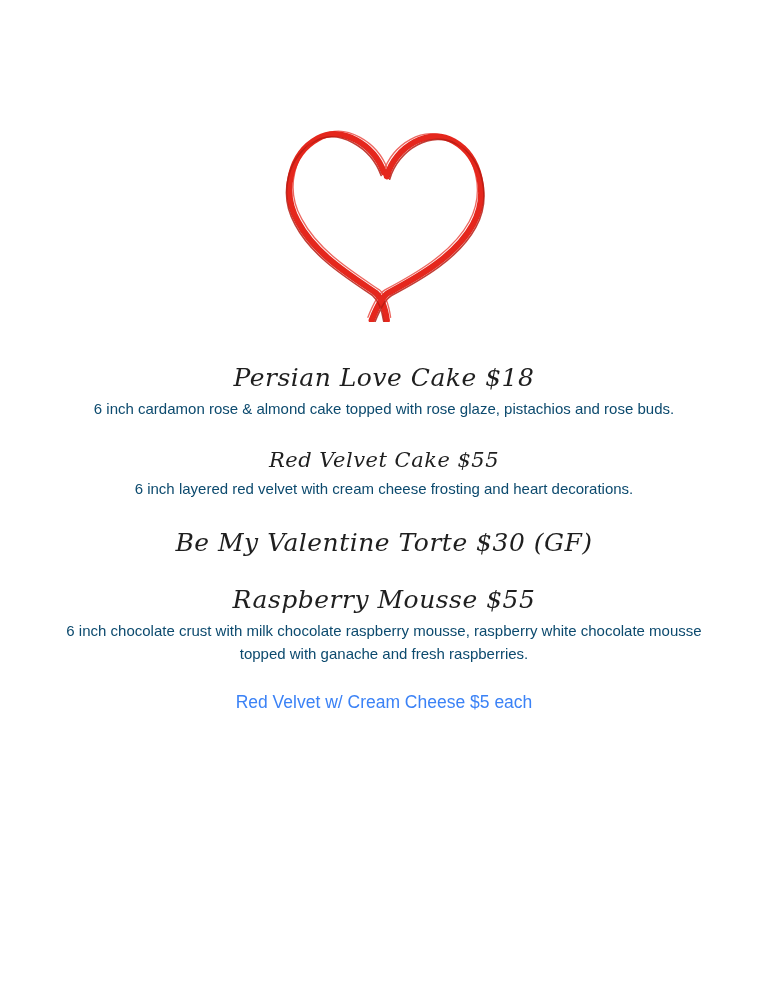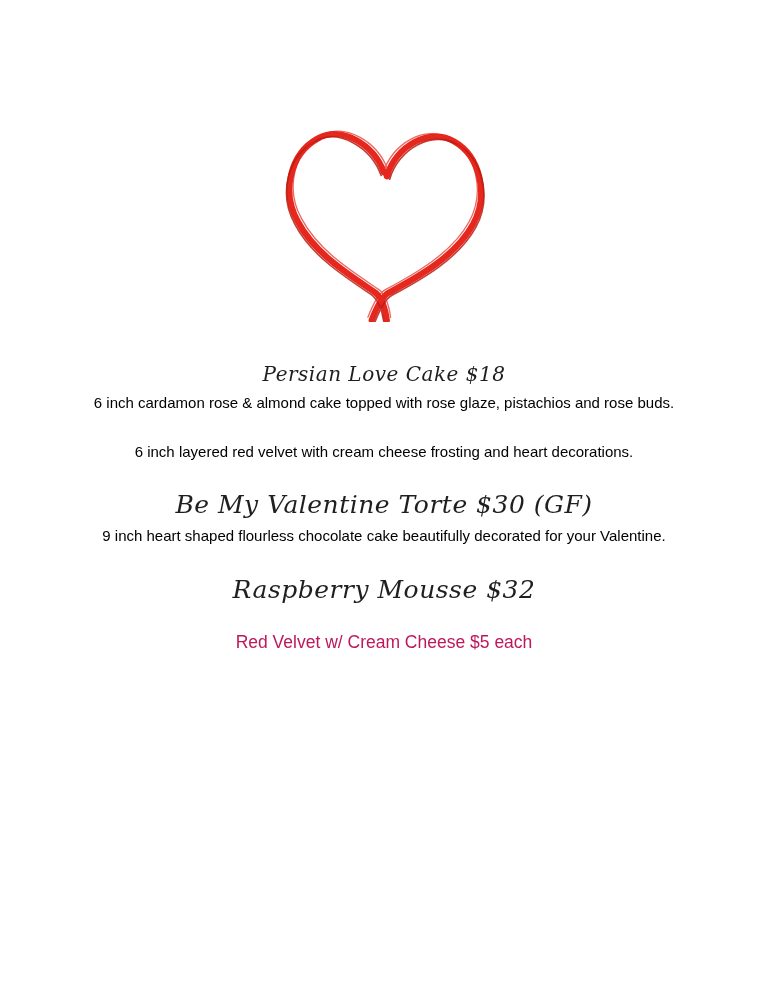--- a/index.html
+++ b/index.html
@@ -34,34 +34,34 @@
   }
   .menu-title {
     font-family: "DejaVu Serif", "Liberation Serif", serif;
     font-style: italic;
     font-weight: 500;
     color: #1f1f1f;
     letter-spacing: 0.5px;
     line-height: 1.25;
     margin: 0 0 5px;
   }
-  .t-sm { font-size: 20px; }
+  .t-sm { font-size: 25px; }
   .t-md { font-size: 21px; }
   .t-lg { font-size: 25px; }
   .menu-desc {
     font-size: 15px;
     line-height: 1.5;
-    color: #000000;
+    color: #0c4a6e;
     max-width: 640px;
     margin: 0 auto;
   }
   .price-line {
     font-size: 17.5px;
     line-height: 1.33;
-    color: #be185d;
+    color: #3b82f6;
     margin: 17px auto;
   }
   .price-lines { margin-top: 9px; }
 </style>
 </head>
 <body>
 
 <div class="page">
 
   <div class="heart-wrap">
@@ -84,30 +84,31 @@
   </div>
 
   <div class="menu">
 
     <div class="menu-section">
       <h2 class="menu-title t-sm">Persian Love Cake $18</h2>
       <p class="menu-desc">6 inch cardamon rose &amp; almond cake topped with rose glaze, pistachios and rose buds.</p>
     </div>
 
     <div class="menu-section">
+      <h2 class="menu-title t-md">Red Velvet Cake $55</h2>
       <p class="menu-desc">6 inch layered red velvet with cream cheese frosting and heart decorations.</p>
     </div>
 
     <div class="menu-section">
       <h2 class="menu-title t-lg">Be My Valentine Torte $30 (GF)</h2>
-      <p class="menu-desc">9 inch heart shaped flourless chocolate cake beautifully decorated for your Valentine.</p>
     </div>
 
     <div class="menu-section">
-      <h2 class="menu-title t-lg">Raspberry Mousse $32</h2>
+      <h2 class="menu-title t-lg">Raspberry Mousse $55</h2>
+      <p class="menu-desc">6 inch chocolate crust with milk chocolate raspberry mousse, raspberry white chocolate mousse topped with ganache and fresh raspberries.</p>
     </div>
 
     <div class="menu-section">
       <div class="price-lines">
         <p class="price-line">Red Velvet w/ Cream Cheese $5 each</p>
       </div>
     </div>
 
   </div>
 </div>

